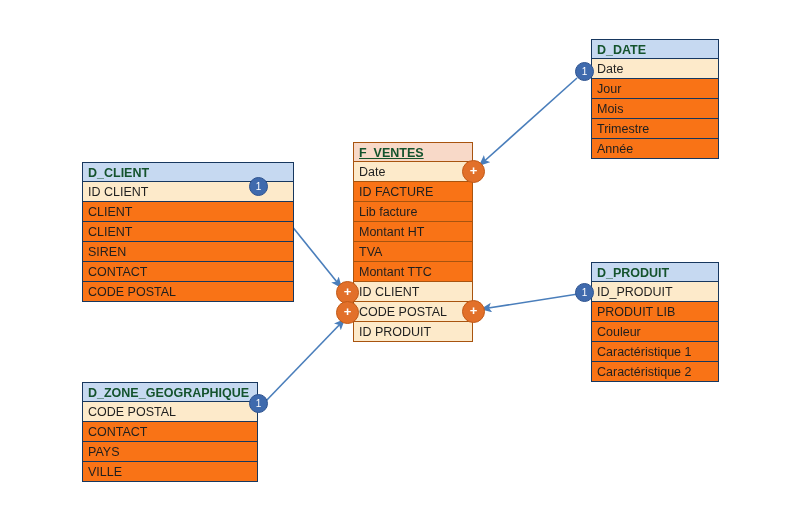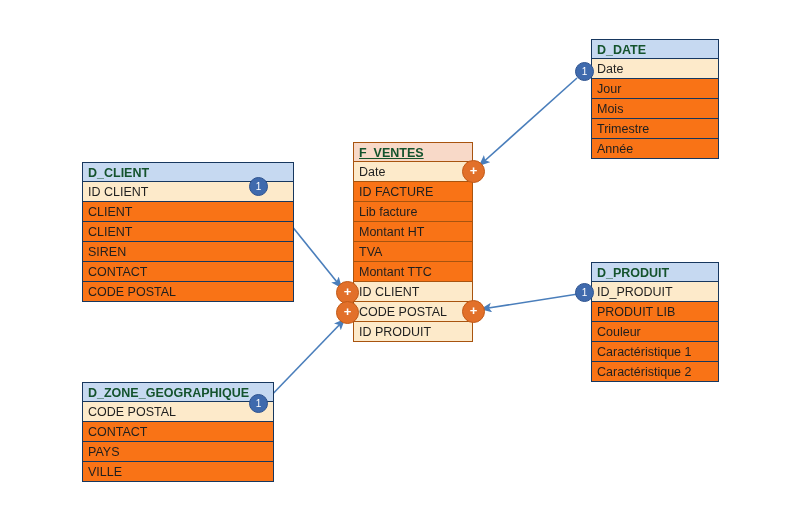--- a/index.html
+++ b/index.html
@@ -106,21 +106,21 @@
         <div class="row key">ID PRODUIT</div>
       </div>
       <div class="table dim" style="left: 591px; top: 262px; width: 128px; border-radius: 13px;">
         <div class="hdr">D_PRODUIT</div>
         <div class="row key">ID_PRODUIT</div>
         <div class="row">PRODUIT LIB</div>
         <div class="row">Couleur</div>
         <div class="row">Caractéristique 1</div>
         <div class="row">Caractéristique 2</div>
       </div>
-      <div class="table dim" style="left: 82px; top: 382px; width: 192px;">
+      <div class="table dim" style="left: 82px; top: 382px; width: 176px;">
         <div class="hdr">D_ZONE_GEOGRAPHIQUE</div>
         <div class="row key">CODE POSTAL</div>
         <div class="row">CONTACT</div>
         <div class="row">PAYS</div>
         <div class="row">VILLE</div>
       </div>
     </div>
   <div id="badges-layer">
       <div class="badge badge-one" style="left: 575px; top: 62px;">1</div>
       <div class="badge badge-many" style="left: 462px; top: 160px;">

